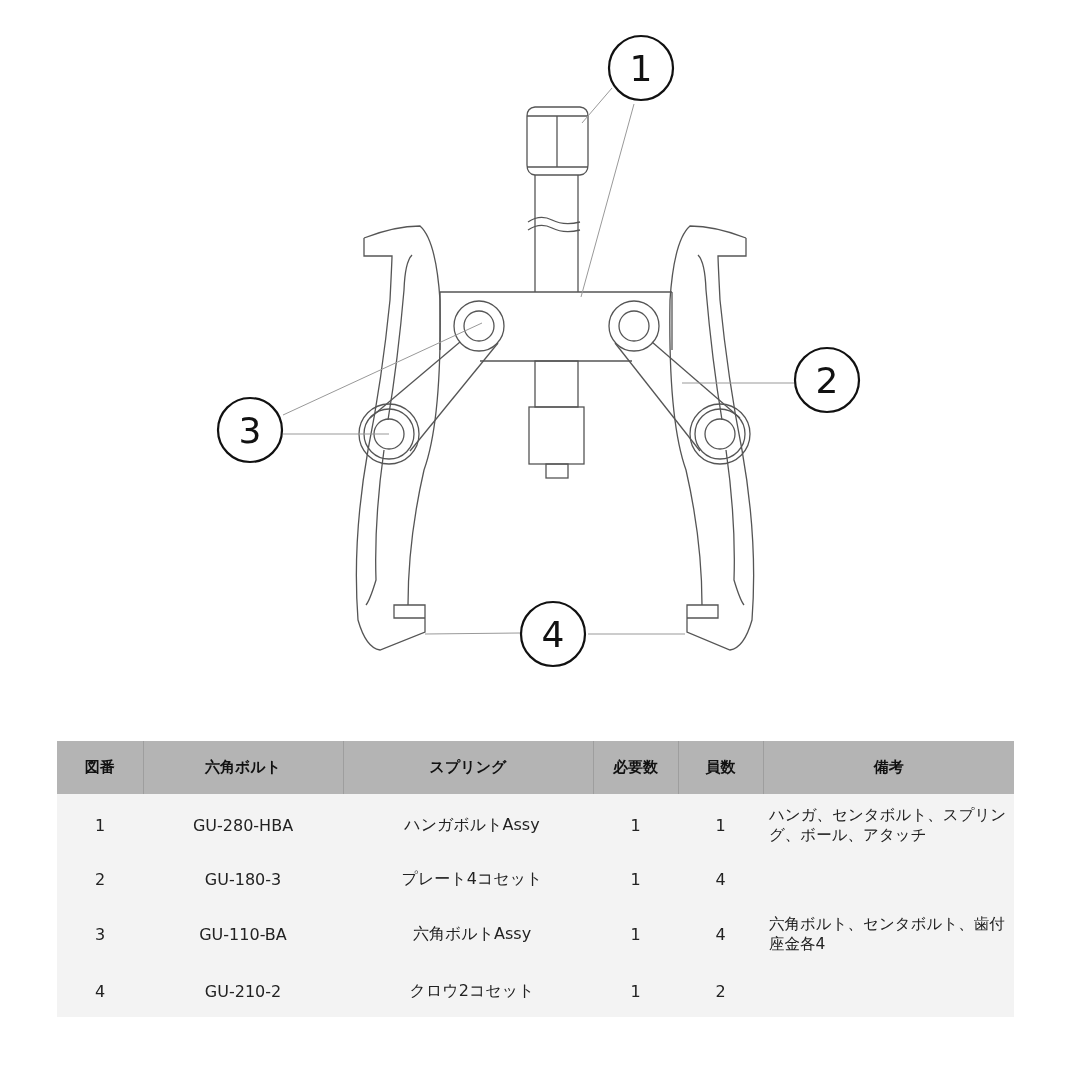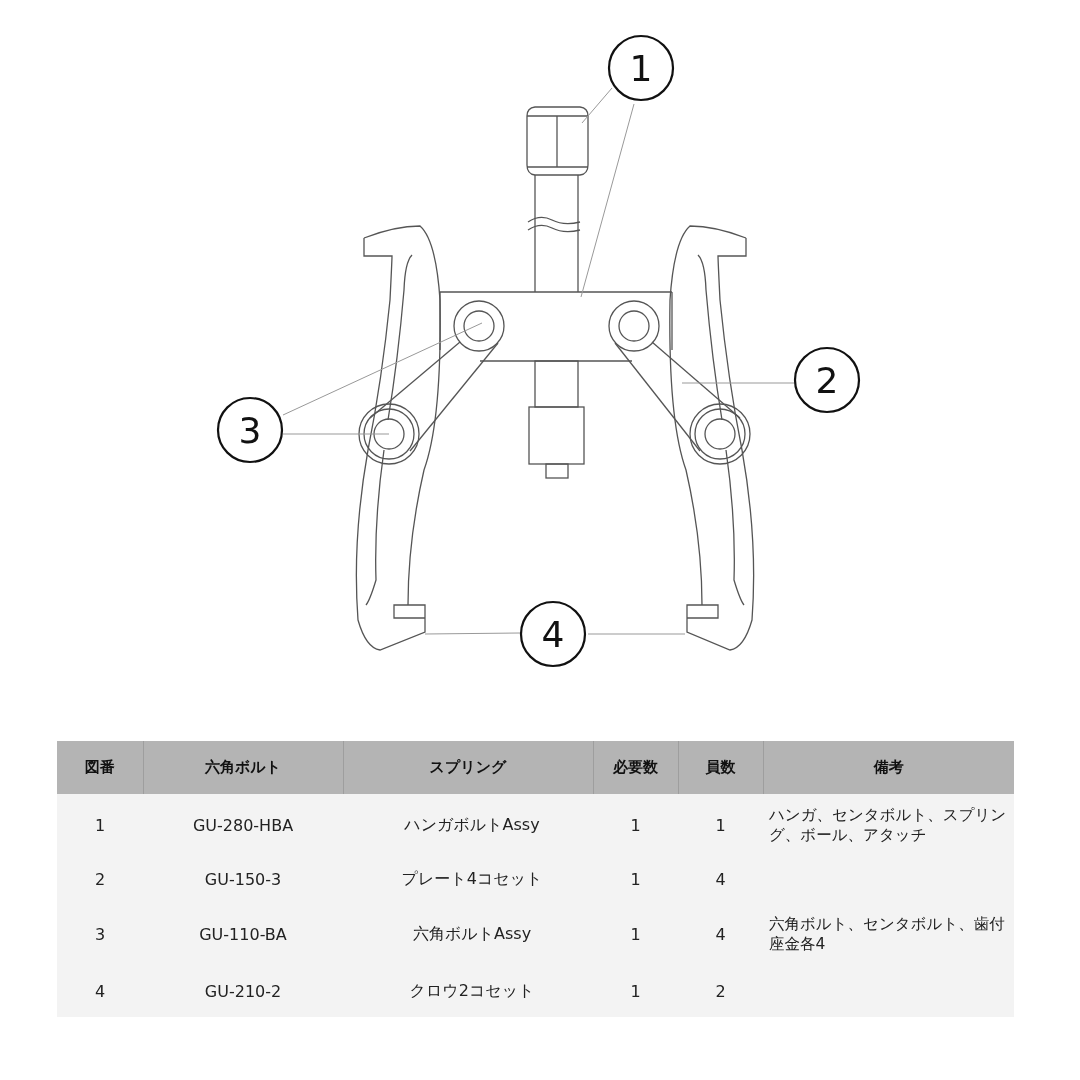--- a/index.html
+++ b/index.html
@@ -136,21 +136,21 @@
     <tr class="r1">
       <td>1</td>
       <td>GU-280-HBA</td>
       <td class="name">ハンガボルトAssy</td>
       <td>1</td>
       <td>1</td>
       <td class="note">ハンガ、センタボルト、スプリング、ボール、アタッチ</td>
     </tr>
     <tr class="r2">
       <td>2</td>
-      <td>GU-150-3</td>
+      <td>GU-180-3</td>
       <td class="name">プレート4コセット</td>
       <td>1</td>
       <td>4</td>
       <td class="note"></td>
     </tr>
     <tr class="r3">
       <td>3</td>
       <td>GU-110-BA</td>
       <td class="name">六角ボルトAssy</td>
       <td>1</td>

